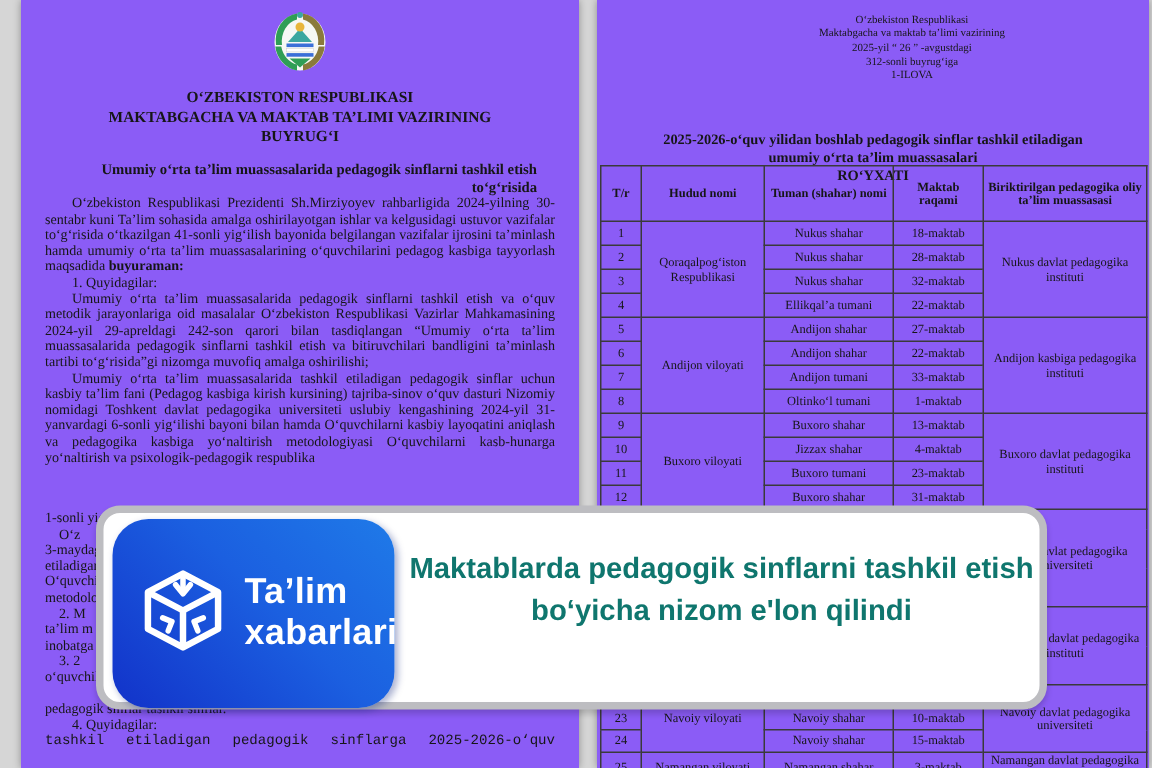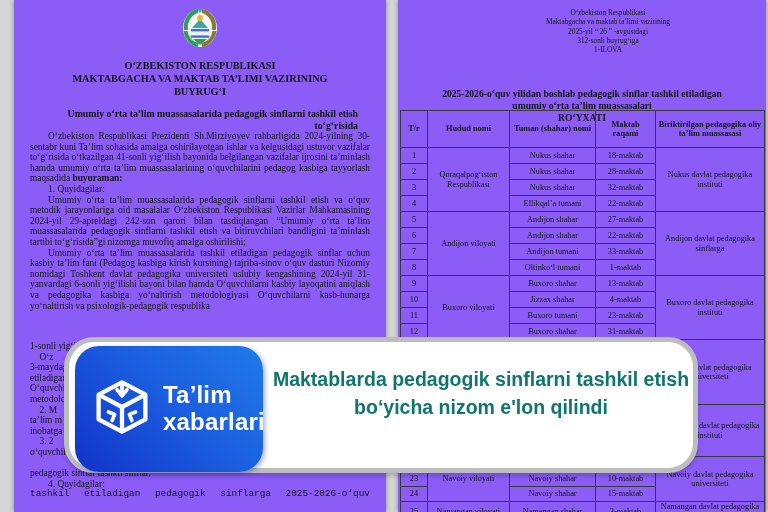--- a/index.html
+++ b/index.html
@@ -38,21 +38,21 @@
   .list-title .t3{margin-top:1px;}
   table.schools{position:absolute;top:110px;left:2px;width:364px;border-collapse:collapse;
     table-layout:fixed;font-size:8.3px;line-height:1.12;}
   table.schools th,table.schools td{border:1px solid #3a3a3a;text-align:center;
     vertical-align:middle;padding:0 2px;overflow:hidden;}
   table.schools th{font-weight:bold;height:36px;font-size:8.3px;}
   tr.h16{height:16px;} tr.h13{height:13px;} tr.h15{height:15px;} tr.h18{height:18px;}
 
   
   .banner{position:absolute;left:64px;top:337px;width:634px;height:136px;z-index:5;
-    background:#ffffff;border:5px solid #bdbdc1;border-radius:30px;box-sizing:border-box;
+    background:#ffffff;border:5px solid #bdbdc1;border-radius:16px;box-sizing:border-box;
     box-shadow:0 3px 4px rgba(0,0,0,.18);}
   .banner-card{position:absolute;left:6px;top:4px;width:188px;height:126px;z-index:6;
     border-radius:24px;
     background:linear-gradient(225deg,#1f7ae8 0%,#1b5fe0 45%,#1232c9 100%);
     display:flex;align-items:center;box-shadow:2px 2px 5px rgba(10,30,120,.35);}
   .banner-card .logo-icon{margin-left:16px;flex:0 0 auto;}
   .wordmark{color:#ffffff;font-family:"Liberation Sans", sans-serif;font-weight:bold;
     font-size:24px;line-height:1.12;margin-left:10px;letter-spacing:.2px;}
   .headline{position:absolute;left:200px;top:0;width:424px;height:126px;z-index:6;
     display:flex;flex-direction:column;justify-content:center;align-items:center;
@@ -171,21 +171,21 @@
           <td>4</td>
           <td>Ellikqal’a tumani</td>
           <td>22-maktab</td>
         </tr>
 
     <tr class="h16">
       <td>5</td>
       <td rowspan="4">Andijon viloyati</td>
       <td>Andijon shahar</td>
       <td>27-maktab</td>
-      <td rowspan="4">Andijon davlat pedagogika sinflarga</td>
+      <td rowspan="4">Andijon kasbiga pedagogika instituti</td>
     </tr>
     <tr class="h16">
           <td>6</td>
           <td>Andijon shahar</td>
           <td>22-maktab</td>
         </tr>
     <tr class="h16">
           <td>7</td>
           <td>Andijon tumani</td>
           <td>33-maktab</td>

